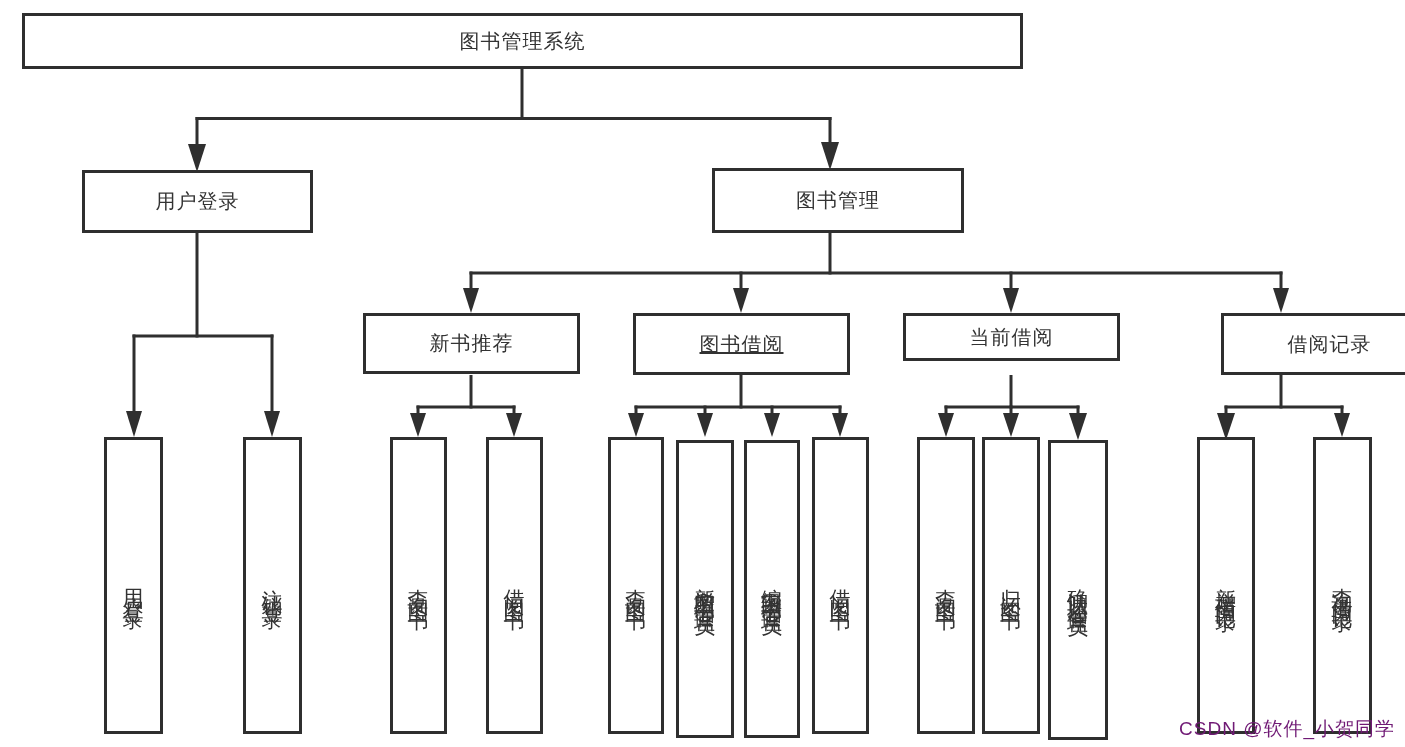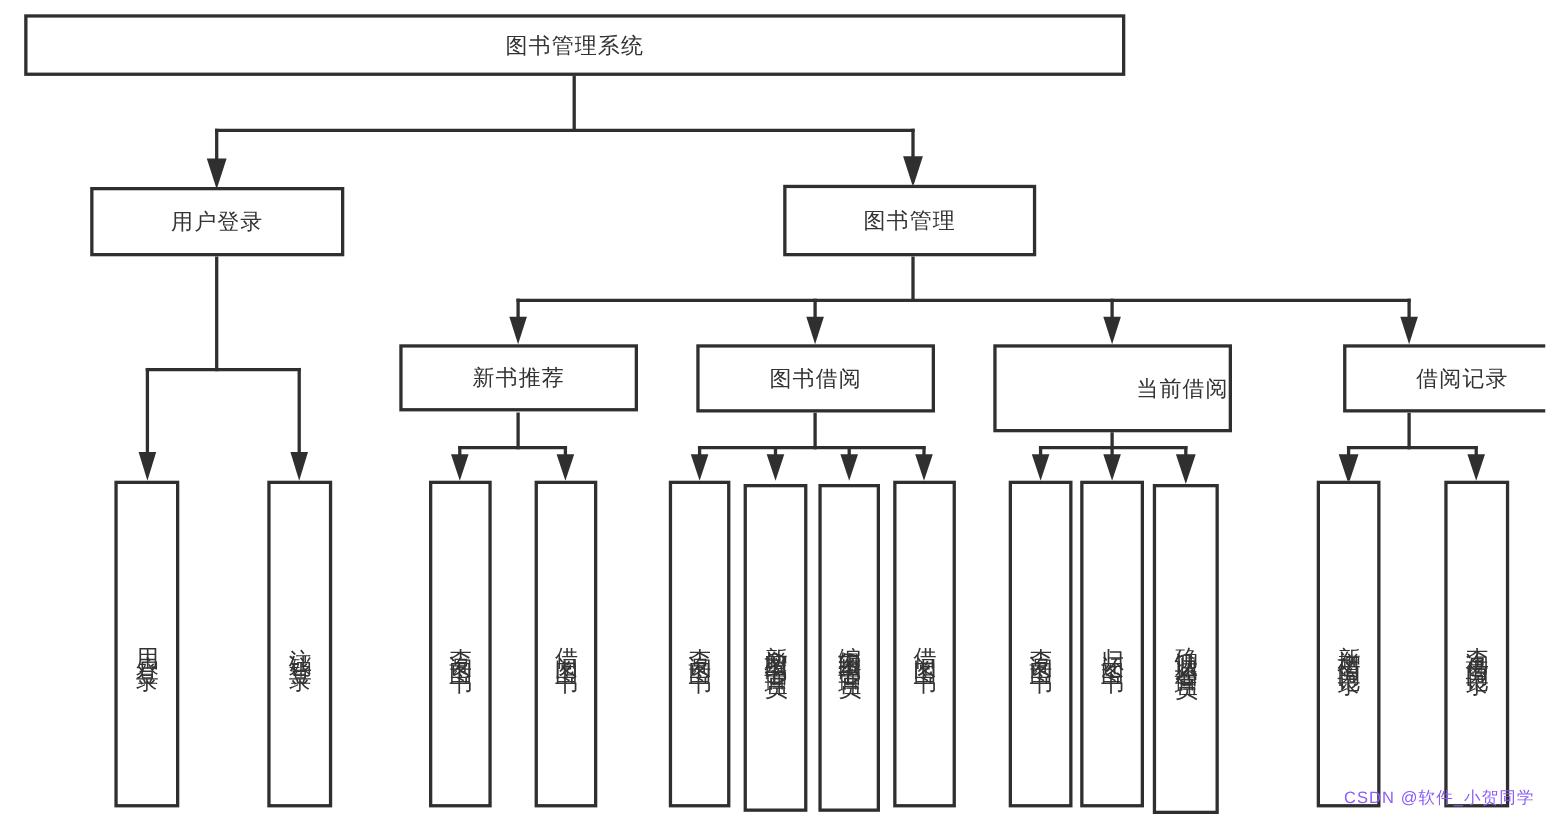--- a/index.html
+++ b/index.html
@@ -50,22 +50,22 @@
     text-orientation: mixed;
     font-size: 21px;
     letter-spacing: 7px;
     color: #333333;
     line-height: 1;
   }
   #watermark {
     position: absolute;
     top: 716px;
     right: 10px;
-    font-size: 15px;
-    color: #8b5cf6;
+    font-size: 19px;
+    color: #701a75;
     letter-spacing: 1px;
     z-index: 3;
     white-space: nowrap;
   }
 </style>
 </head>
 <body>
 
 <div id="stage">
 
@@ -139,31 +139,31 @@
     </g>
   </svg>
 
   <div class="hbox" style="left:22px; top:13px; width:1001px; height:56px;">
     <span>图书管理系统</span>
   </div>
 
   <div class="hbox" style="left:82px; top:170px; width:231px; height:63px;">
     <span>用户登录</span>
   </div>
-  <div class="hbox" style="left:712px; top:168px; width:230px; height:65px;">
+  <div class="hbox" style="left:712px; top:168px; width:252px; height:65px;">
     <span>图书管理</span>
   </div>
 
   <div class="hbox" style="left:363px; top:313px; width:217px; height:61px;">
     <span>新书推荐</span>
   </div>
-  <div class="hbox" style="left:633px; top:313px; width:217px; height:62px;">
+  <div class="hbox" style="left:633px; top:313px; width:217px; height:62px;text-decoration:underline;">
     <span>图书借阅</span>
   </div>
-  <div class="hbox" style="left:903px; top:313px; width:217px; height:80px;justify-content:flex-end;">
+  <div class="hbox" style="left:903px; top:313px; width:217px; height:48px;">
     <span>当前借阅</span>
   </div>
   <div class="hbox" style="left:1173px; top:313px; width:217px; height:62px;margin-left:48px;">
     <span>借阅记录</span>
   </div>
 
   <div class="vbox" style="left:104px; top:437px; width:59px; height:297px;">
     <span class="vtext">用户登录</span>
   </div>
   <div class="vbox" style="left:243px; top:437px; width:59px; height:297px;">

